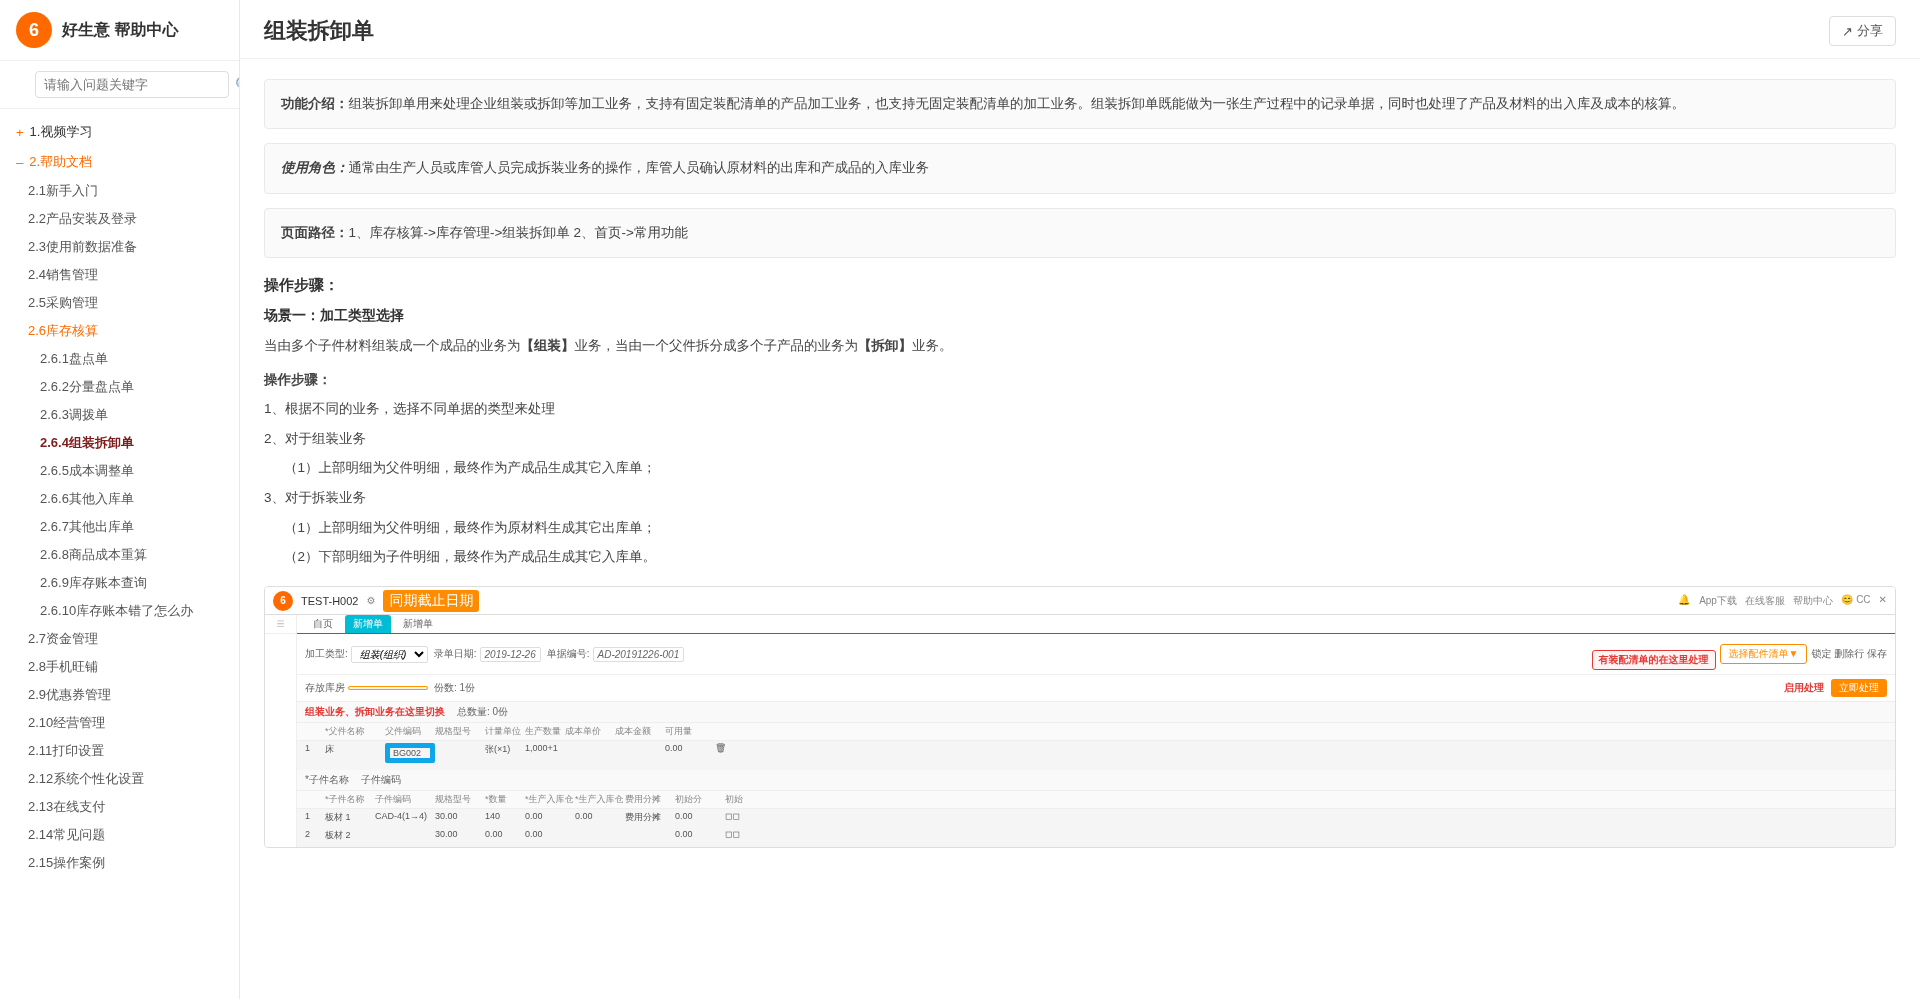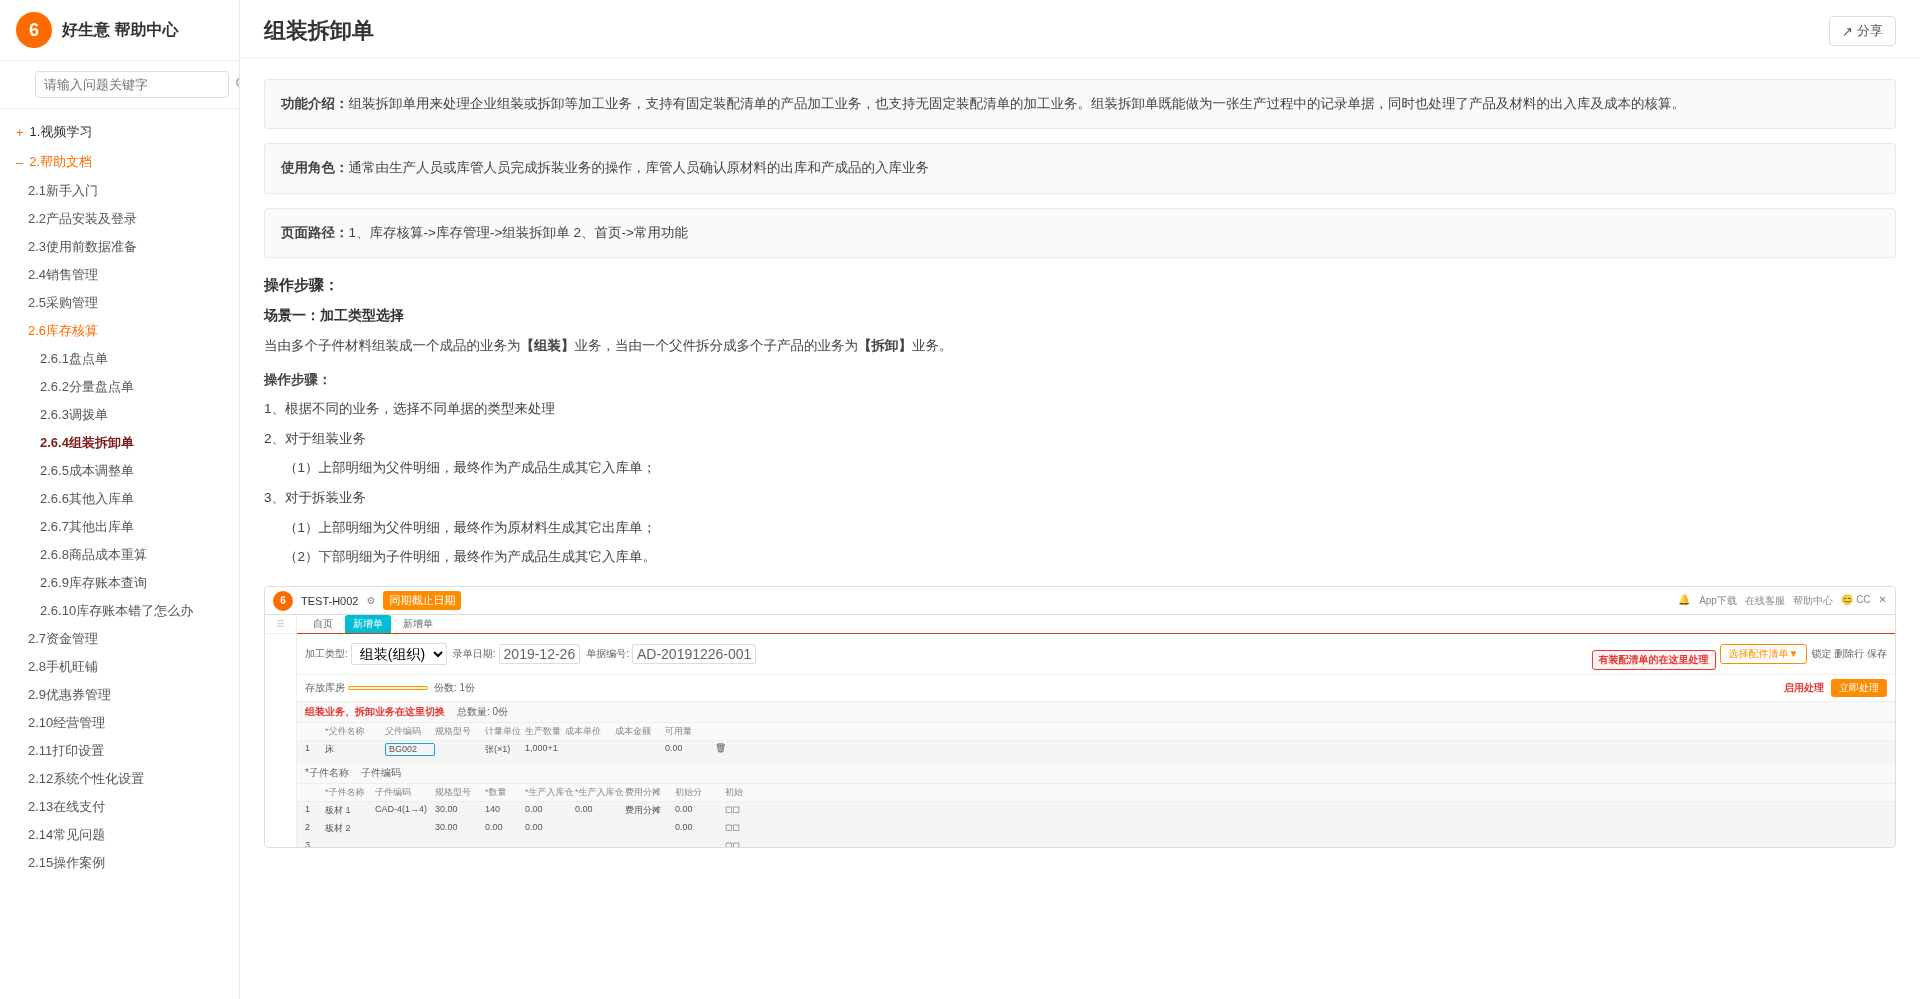--- a/index.html
+++ b/index.html
@@ -156,21 +156,21 @@
       font-size: 11px; color: #666;
     }
     .mock-topbar-logo {
       width: 20px; height: 20px; background: #ff6a00; border-radius: 50%;
       display: flex; align-items: center; justify-content: center;
       color: #fff; font-size: 10px; font-weight: bold;
     }
     .mock-topbar-id { color: #333; font-size: 11px; }
     .mock-topbar-btn {
       background: #ff8c00; color: #fff; padding: 2px 6px;
-      border-radius: 3px; font-size: 11px;
+      border-radius: 3px; font-size: 14px;
     }
     .mock-topbar-right { margin-left: auto; display: flex; gap: 8px; color: #888; font-size: 10px; }
 
     .mock-body { display: flex; height: calc(100% - 28px); }
     .mock-sidebar { width: 32px; background: #fff; border-right: 1px solid #eee; }
     .mock-main { flex: 1; display: flex; flex-direction: column; overflow: hidden; }
     .mock-tabs {
       height: 28px; background: #fff; border-bottom: 1px solid #c2410c;
       display: flex; align-items: center; padding: 0 8px; gap: 4px;
     }
@@ -179,22 +179,22 @@
       border-radius: 3px 3px 0 0; cursor: pointer;
     }
     .mock-tab.active { background: #00bcd4; color: #fff; }
     .mock-form-row {
       display: flex; align-items: center; gap: 6px;
       padding: 4px 8px; background: #fff; border-bottom: 1px solid #eee;
       flex-wrap: wrap;
     }
     .mock-field { font-size: 10px; color: #666; display: flex; gap: 3px; align-items: center; }
     .mock-input {
-      border: 1px solid #ddd; padding: 1px 4px; font-size: 14px;
-      border-radius: 2px; min-width: 60px; background: #fff;
+      border: 1px solid #ddd; padding: 1px 4px; font-size: 10px;
+      border-radius: 2px; min-width: 60px; background: #fff; font-style: italic;
     }
     .mock-input.highlight { background: #fff3e0; border-color: #ff9800; }
     .mock-action-btn {
       background: #ff8c00; color: #fff; padding: 2px 8px;
       border-radius: 3px; font-size: 10px; white-space: nowrap;
     }
     .mock-section-header {
       padding: 3px 8px; background: #f9f9f9; border-bottom: 1px solid #eee;
       font-size: 10px; color: #666; display: flex; align-items: center; gap: 4px;
     }
@@ -204,21 +204,21 @@
       background: #fafafa; border-bottom: 1px solid #eee;
       padding: 2px 8px; font-size: 9px; color: #888;
     }
     .mock-table-row {
       display: grid;
       grid-template-columns: 20px 60px 50px 50px 40px 40px 50px 50px 50px 30px;
       padding: 2px 8px; font-size: 9px; color: #555;
       border-bottom: 1px solid #f5f5f5;
     }
     .mock-table-row .red-box {
-      border: 1px solid #0ea5e9; padding: 0 3px;
+      border: 5px solid #0ea5e9; padding: 0 3px;
       border-radius: 2px; font-size: 9px;
     }
     .mock-second-table {
       margin-top: 4px;
     }
     .mock-table-header2 {
       display: grid;
       grid-template-columns: 20px 50px 60px 50px 40px 50px 50px 50px 50px 30px;
       background: #fafafa; border-bottom: 1px solid #eee;
       padding: 2px 8px; font-size: 9px; color: #888;
@@ -307,21 +307,21 @@
     </button>
   </div>
 
   <div id="main-content">
 
     <div class="info-block">
       <span style="font-weight:bold;">功能介绍：</span><span>组装拆卸单用来处理企业组装或拆卸等加工业务，支持有固定装配清单的产品加工业务，也支持无固定装配清单的加工业务。组装拆卸单既能做为一张生产过程中的记录单据，同时也处理了产品及材料的出入库及成本的核算。</span>
     </div>
 
     <div class="info-block">
-      <span style="font-weight:bold;">使用角色：</span><span>通常由生产人员或库管人员完成拆装业务的操作，库管人员确认原材料的出库和产成品的入库业务</span>
+      <span style="font-weight:bold;font-style:italic;">使用角色：</span><span>通常由生产人员或库管人员完成拆装业务的操作，库管人员确认原材料的出库和产成品的入库业务</span>
     </div>
 
     <div class="info-block">
       <span style="font-weight:bold;">页面路径：</span><span>1、库存核算-&gt;库存管理-&gt;组装拆卸单  2、首页-&gt;常用功能</span>
     </div>
 
     <div class="section-title">操作步骤：</div>
 
     <div class="sub-title">场景一：加工类型选择</div>
     <p class="step-text">

